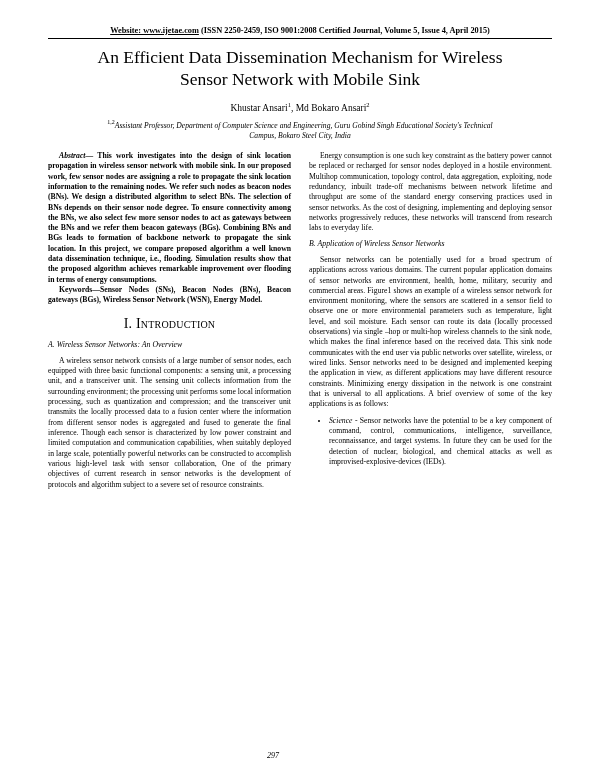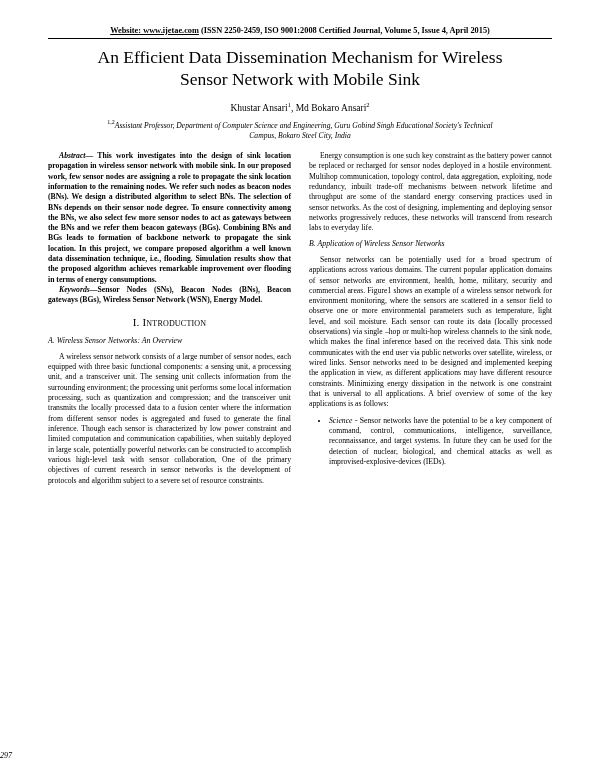--- a/index.html
+++ b/index.html
@@ -99,25 +99,25 @@
     text-indent: 11px;
   }
   .abstract-lead { font-style: italic; font-weight: bold; }
 
   .keywords {
     font-weight: bold;
     text-align: justify;
     text-indent: 11px;
     margin-bottom: 9px;
   }
-  .keywords .kw-lead { font-style: italic; }
+  .keywords .kw-lead { }
 
   .sec-head {
     text-align: center;
-    font-size: 11px;
+    font-size: 14px;
     margin: 8px 0 7px 0;
     font-variant: small-caps;
     letter-spacing: 0.2px;
   }
   .sub-head {
     font-style: italic;
     font-size: 7.8px;
     margin: 0 0 5px 0;
     text-indent: 0;
   }
@@ -132,21 +132,21 @@
     margin-bottom: 5px;
     text-align: justify;
   }
   ul.bullets li .term { font-style: italic; }
 
   .page-number {
     position: absolute;
     bottom: 16px;
     left: 0;
     width: 546px;
-    text-align: left;
+    text-align: center;
     font-size: 8px;
     font-style: italic;
   }
 </style>
 </head>
 <body>
 
 <div class="page">
 
 

